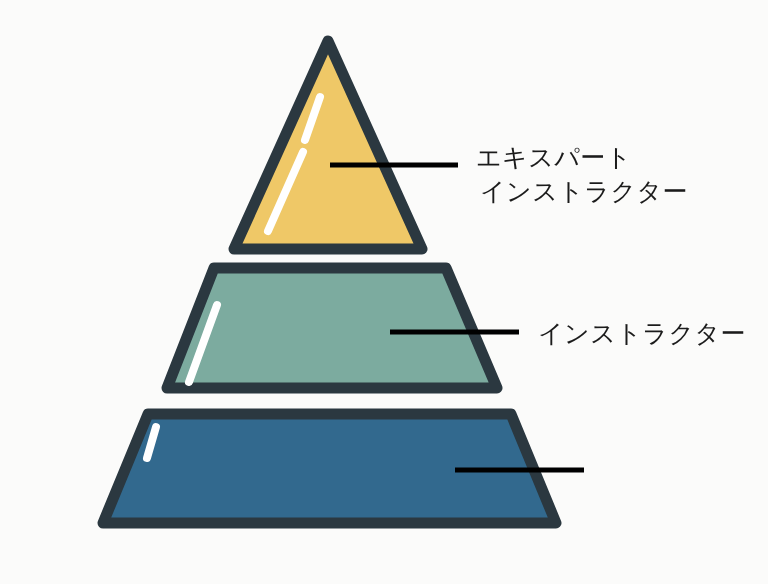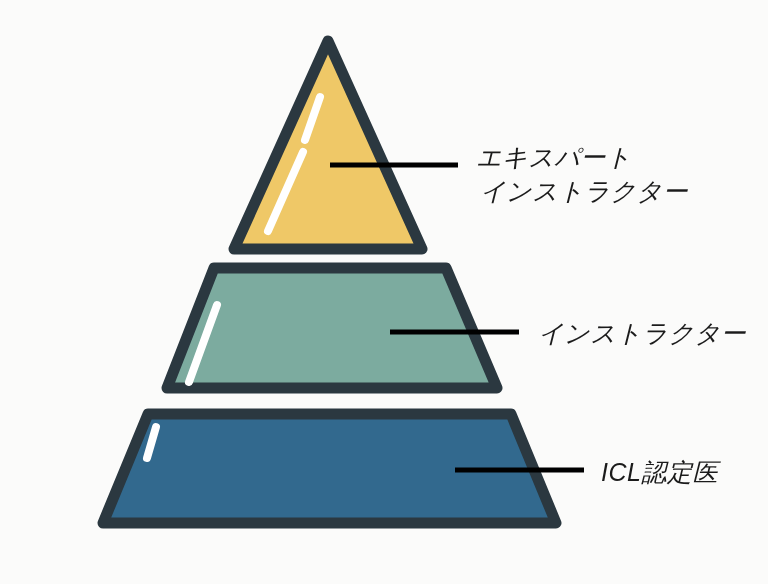--- a/index.html
+++ b/index.html
@@ -13,21 +13,20 @@
     background: #fbfbfa;
     font-family: "Liberation Sans", "DejaVu Sans", sans-serif;
     overflow: hidden;
     position: relative;
   }
   #diagram-root {
     position: relative;
     width: 768px;
     height: 584px;
     background: #fbfbfa;
-    font-style: italic;
   }
   #pyramid-svg {
     position: absolute;
     left: 0;
     top: 0;
     width: 768px;
     height: 584px;
     display: block;
   }
   .label {
@@ -87,15 +86,14 @@
     <line x1="455" y1="470" x2="584" y2="470" stroke="#000000" stroke-width="5"></line>
   </svg>
 
   <div class="label" id="label-expert-instructor">
     <span class="label-line label-line-1">エキスパート</span>
     <span class="label-line label-line-2">インストラクター</span>
   </div>
 
   <div class="label" id="label-instructor">インストラクター</div>
 
-  <div class="label" id="label-icl">ICL認定医</div>
 
 </div>
 
 </body></html>

